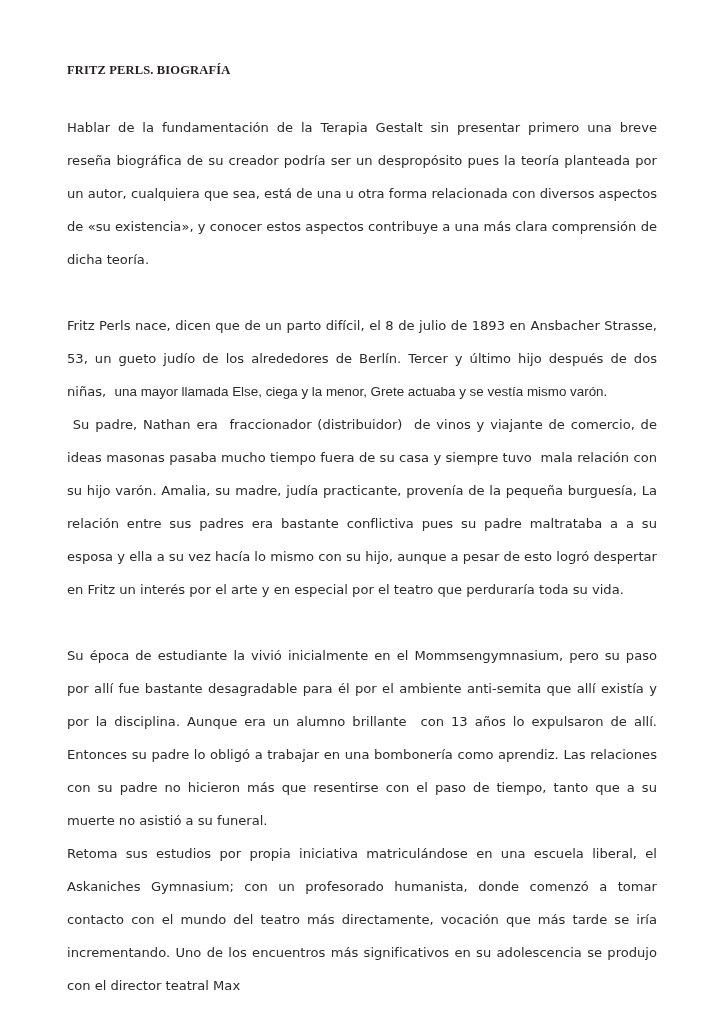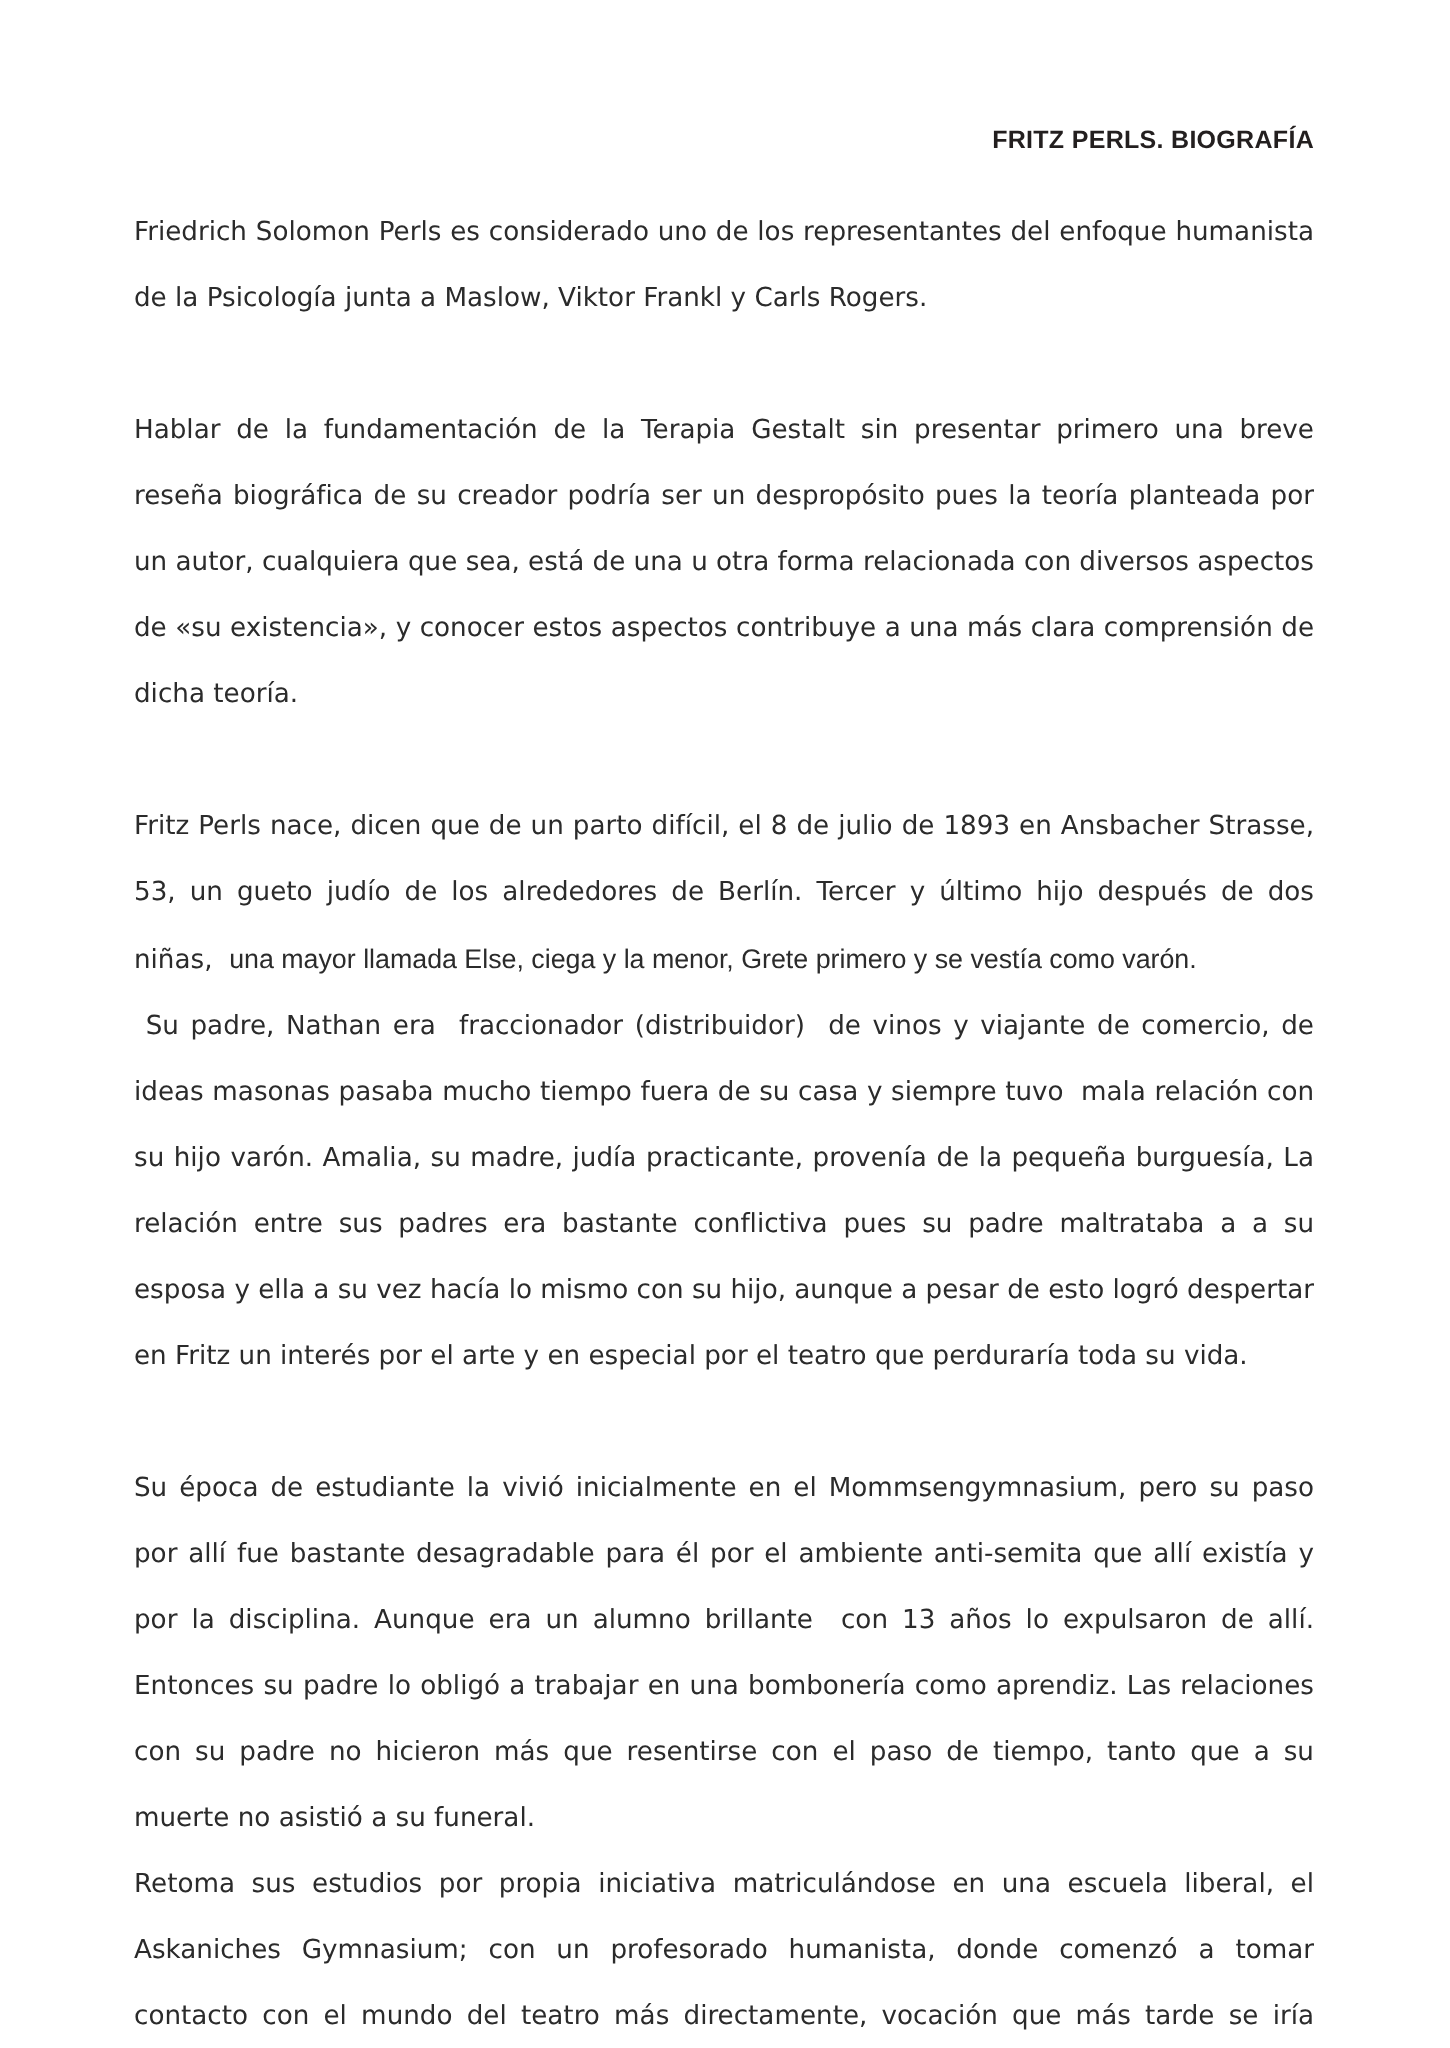--- a/index.html
+++ b/index.html
@@ -16,27 +16,27 @@
     overflow: hidden;
     box-sizing: border-box;
   }
   .content {
     position: absolute;
     left: 67px;
     top: 62px;
     width: 590px;
   }
   .doc-title {
-    font-family: Liberation Sans, sans-serif;
+    font-family: Liberation Serif, serif;
     font-size: 12.5px;
     line-height: 16px;
     color: #231f1f;
     letter-spacing: 0.15px;
     margin: 0 0 22px 0;
-    text-align: right;
+    text-align: left;
     white-space: pre-wrap;
   }
   p.para {
     font-family: "DejaVu Sans", "Liberation Sans", sans-serif;
     font-size: 13.1px;
     line-height: 33px;
     color: #2b2b2b;
     margin: 0;
     text-align: justify;
     text-justify: inter-word;
@@ -56,25 +56,24 @@
   }
 </style>
 </head>
 <body>
 
 <div class="page">
   <div class="content">
 
     <h1 class="doc-title"><span>FRITZ PERLS. BIOGRAFÍA</span></h1>
 
-    <p class="para"><span>Friedrich Solomon Perls es considerado uno de los representantes del enfoque humanista de la Psicología junta a Maslow, Viktor Frankl y Carls Rogers.</span></p>
 
     <p class="para gap-before"><span>Hablar de la fundamentación de la Terapia Gestalt sin presentar primero una breve reseña biográfica de su creador podría ser un despropósito pues la teoría planteada por un autor, cualquiera que sea, está de una u otra forma relacionada con diversos aspectos de «su existencia», y conocer estos aspectos contribuye a una más clara comprensión de dicha teoría.</span></p>
 
-    <p class="para gap-before"><span>Fritz Perls nace, dicen que de un parto difícil, el 8 de julio de 1893 en Ansbacher Strasse, 53, un gueto judío de los alrededores de Berlín. Tercer y último hijo después de dos niñas,  </span><span class="altface">una mayor llamada Else, ciega y la menor, Grete primero y se vestía como varón.</span></p>
+    <p class="para gap-before"><span>Fritz Perls nace, dicen que de un parto difícil, el 8 de julio de 1893 en Ansbacher Strasse, 53, un gueto judío de los alrededores de Berlín. Tercer y último hijo después de dos niñas,  </span><span class="altface">una mayor llamada Else, ciega y la menor, Grete actuaba y se vestía mismo varón.</span></p>
 
     <p class="para tight-before"><span> Su padre, Nathan era  fraccionador (distribuidor)  de vinos y viajante de comercio, de ideas masonas pasaba mucho tiempo fuera de su casa y siempre tuvo  mala relación con su hijo varón. Amalia, su madre, judía practicante, provenía de la pequeña burguesía, La relación entre sus padres era bastante conflictiva pues su padre maltrataba a a su esposa y ella a su vez hacía lo mismo con su hijo, aunque a pesar de esto logró despertar en Fritz un interés por el arte y en especial por el teatro que perduraría toda su vida.</span></p>
 
     <p class="para gap-before"><span>Su época de estudiante la vivió inicialmente en el </span><span class="ital">Mommsengymnasium,</span><span> pero su paso por allí fue bastante desagradable para él por el ambiente anti-semita que allí existía y por la disciplina. Aunque era un alumno brillante  con 13 años lo expulsaron de allí. Entonces su padre lo obligó a trabajar en una bombonería como aprendiz. Las relaciones con su padre no hicieron más que resentirse con el paso de tiempo, tanto que a su muerte no asistió a su funeral.</span></p>
 
     <p class="para tight-before"><span>Retoma sus estudios por propia iniciativa matriculándose en una escuela liberal, el </span><span class="ital">Askaniches Gymnasium;</span><span> con un profesorado humanista, donde comenzó a tomar contacto con el mundo del teatro más directamente, vocación que más tarde se iría incrementando. Uno de los encuentros más significativos en su adolescencia se produjo con el director teatral Max</span></p>
 
   </div>
 </div>
 

